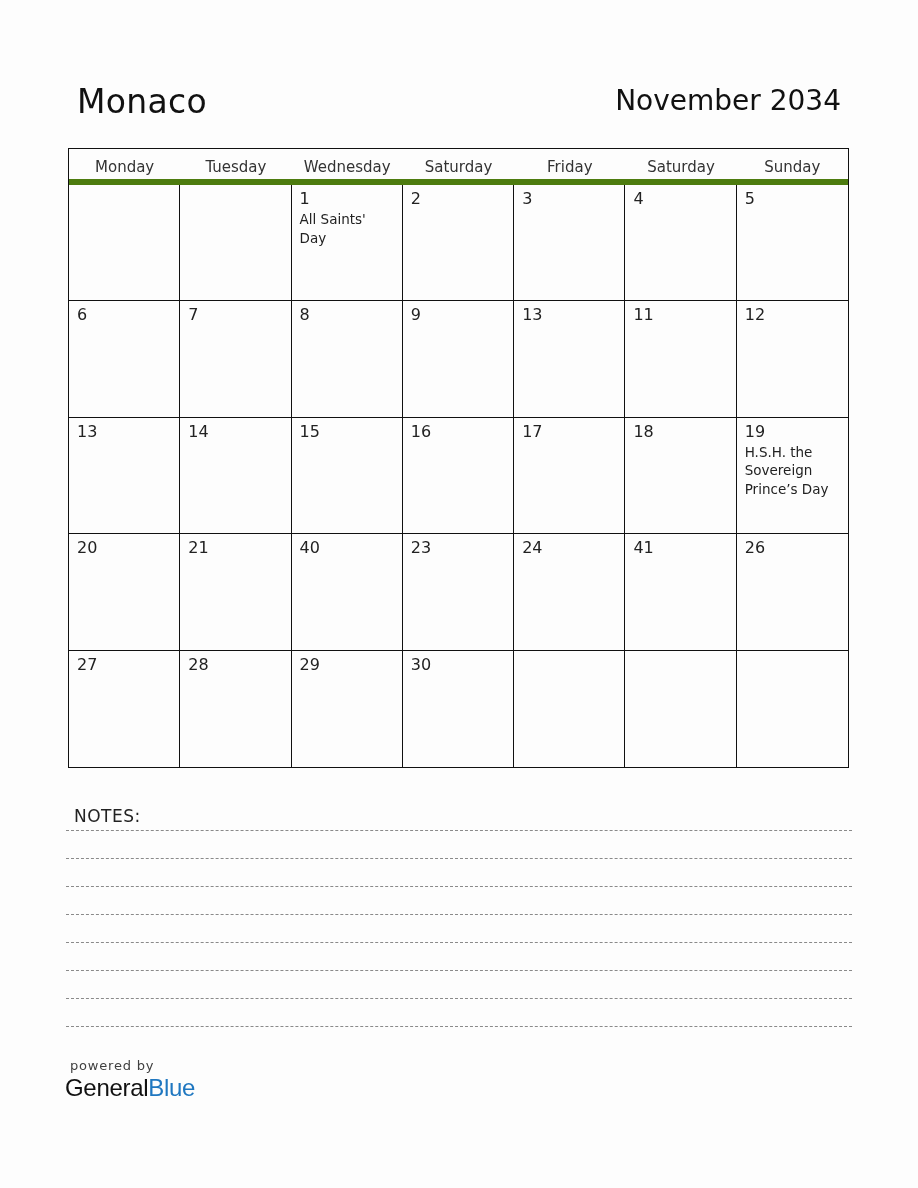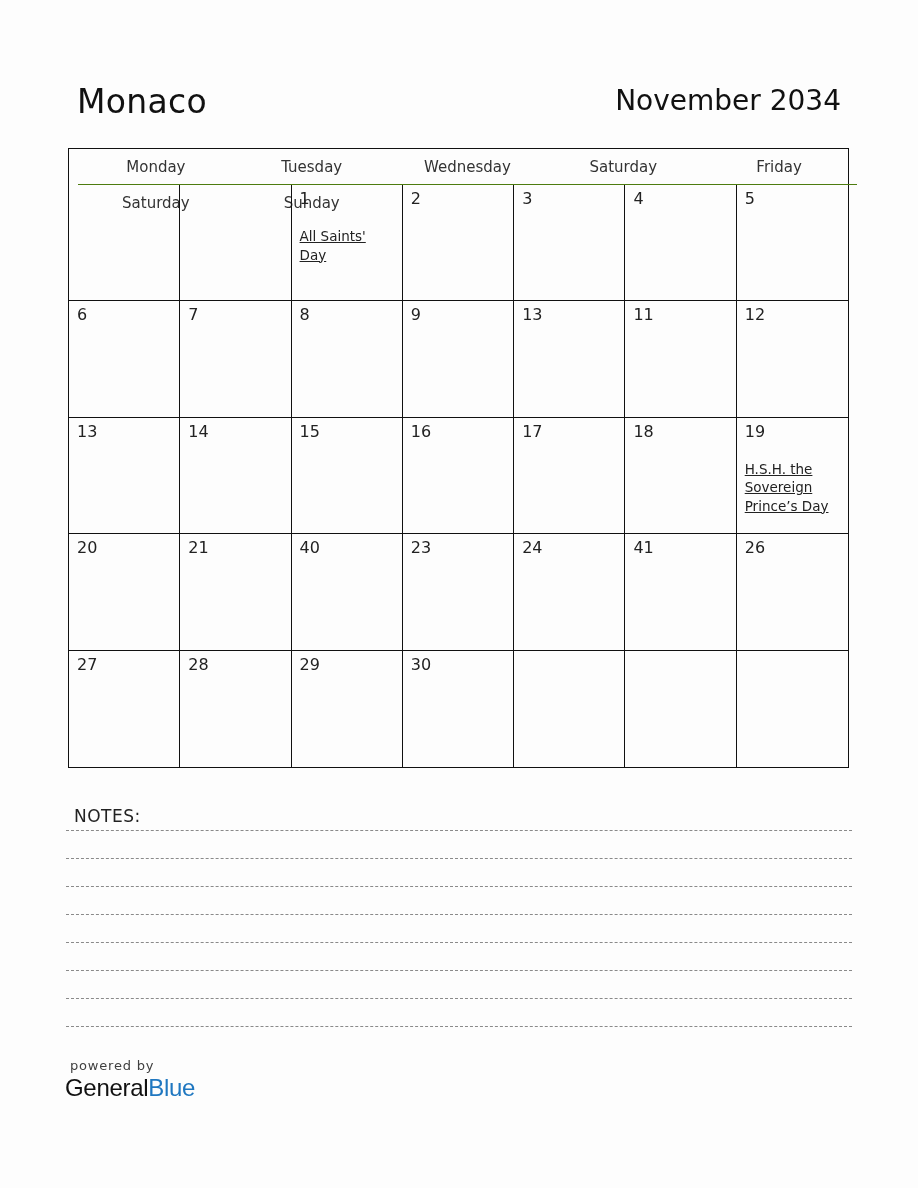--- a/index.html
+++ b/index.html
@@ -15,40 +15,40 @@
     .title-right {
       position: absolute; right: 77px; top: 84px;
       font-size: 28px; color: #111;
     }
     .cal {
       position: absolute; left: 68px; top: 148px;
       width: 781px; height: 620px;
       border: 1px solid #111; box-sizing: border-box;
     }
     .hdr-row {
-      position: absolute; left: 9px; top: 0; width: 100%; height: 36px;
-      border-bottom: 1px solid #4d7c0f; box-sizing: border-box;
-      display: grid; grid-template-columns: repeat(5, 1fr);
+      position: absolute; left: 0; top: 0; width: 100%; height: 36px;
+      border-bottom: 6px solid #4d7c0f; box-sizing: border-box;
+      display: grid; grid-template-columns: repeat(7, 1fr);
     }
     .hdr-cell {
       font-size: 15px; color: #333; text-align: center; line-height: 36px;
     }
     .grid {
       position: absolute; left: 0; top: 36px; right: 0; bottom: 0;
       display: grid; grid-template-columns: repeat(7, 1fr);
       grid-template-rows: repeat(5, 1fr);
     }
     .cell {
       border-right: 1px solid #111; border-bottom: 1px solid #111;
       box-sizing: border-box; padding: 4px 8px; overflow: hidden;
     }
     .cell:nth-child(7n) { border-right: none; }
     .cell:nth-last-child(-n+7) { border-bottom: none; }
     .daynum { font-size: 16px; color: #222; line-height: 20px; }
-    .holiday { font-size: 13.5px; color: #222; line-height: 18.5px; margin-top: 18px; text-decoration: underline; }
+    .holiday { font-size: 13.5px; color: #222; line-height: 18.5px; margin-top: 1px; }
     .notes-label {
       position: absolute; left: 74px; top: 806px; font-size: 17px; color: #222;
       letter-spacing: 0.5px;
     }
     .note-line {
       position: absolute; left: 66px; width: 786px; height: 0;
       border-top: 1px dashed #8a8a8a;
     }
     .powered {
       position: absolute; left: 70px; top: 1058px; font-size: 13px; color: #404040;

